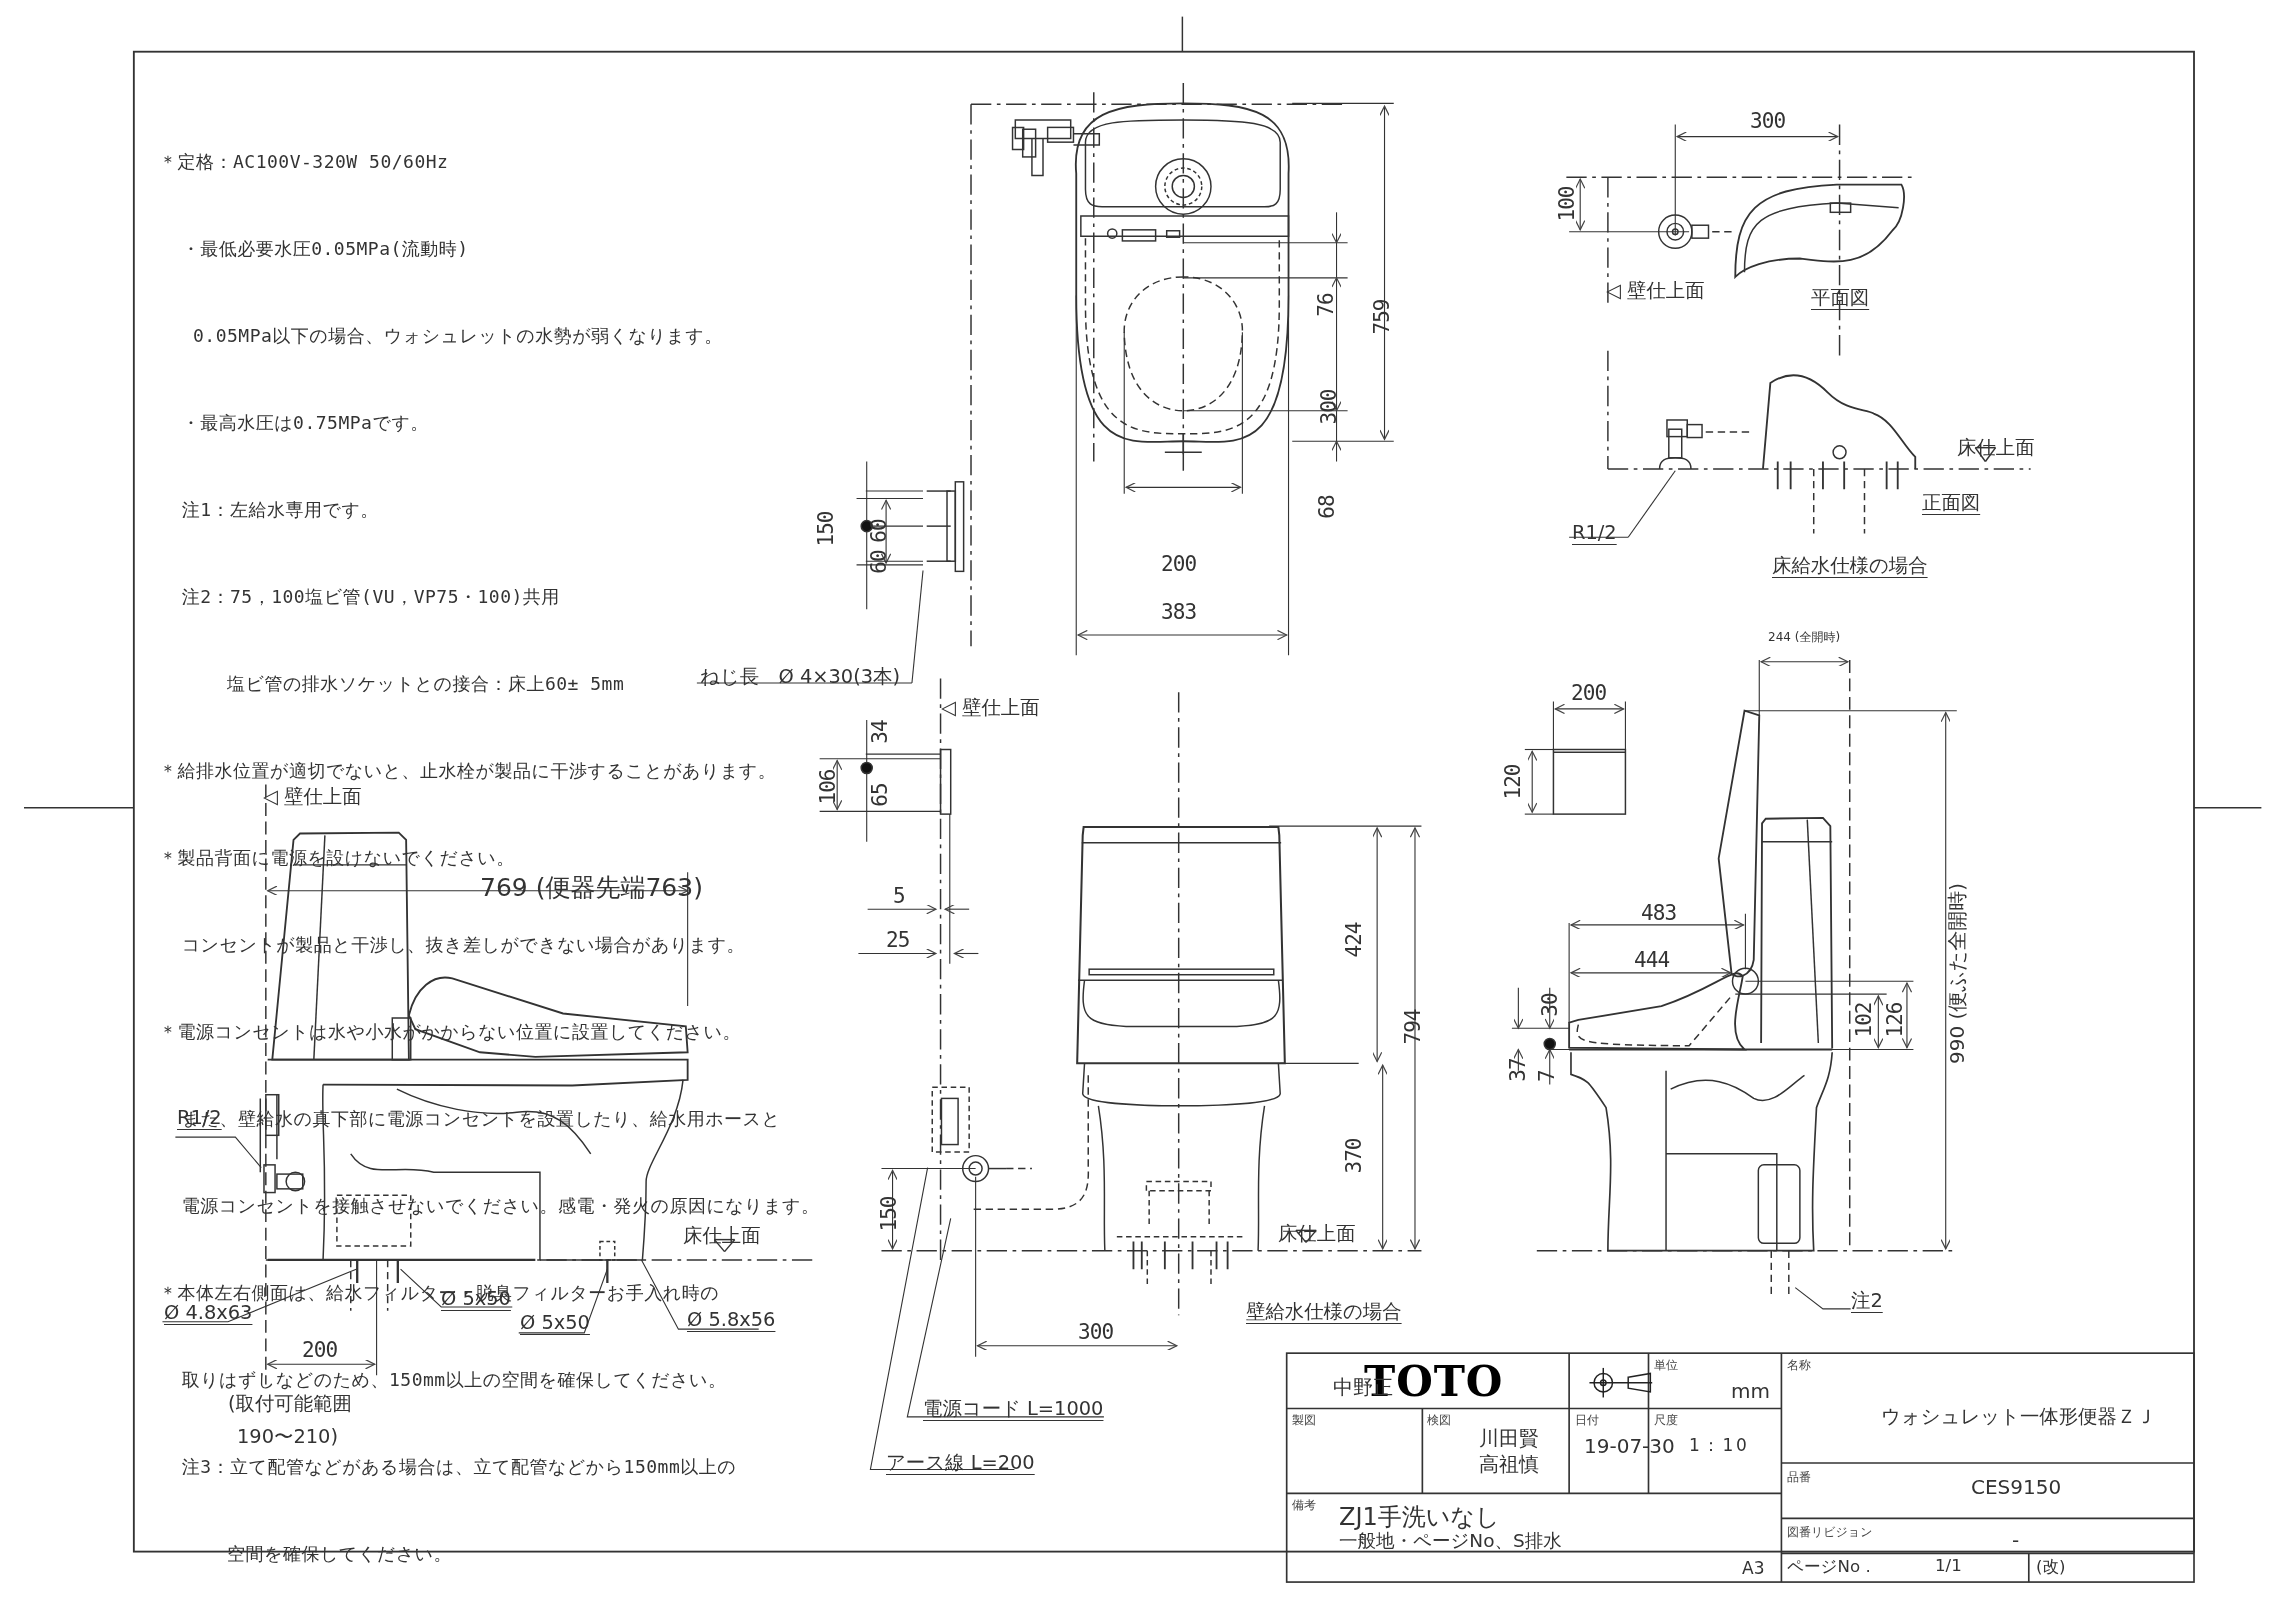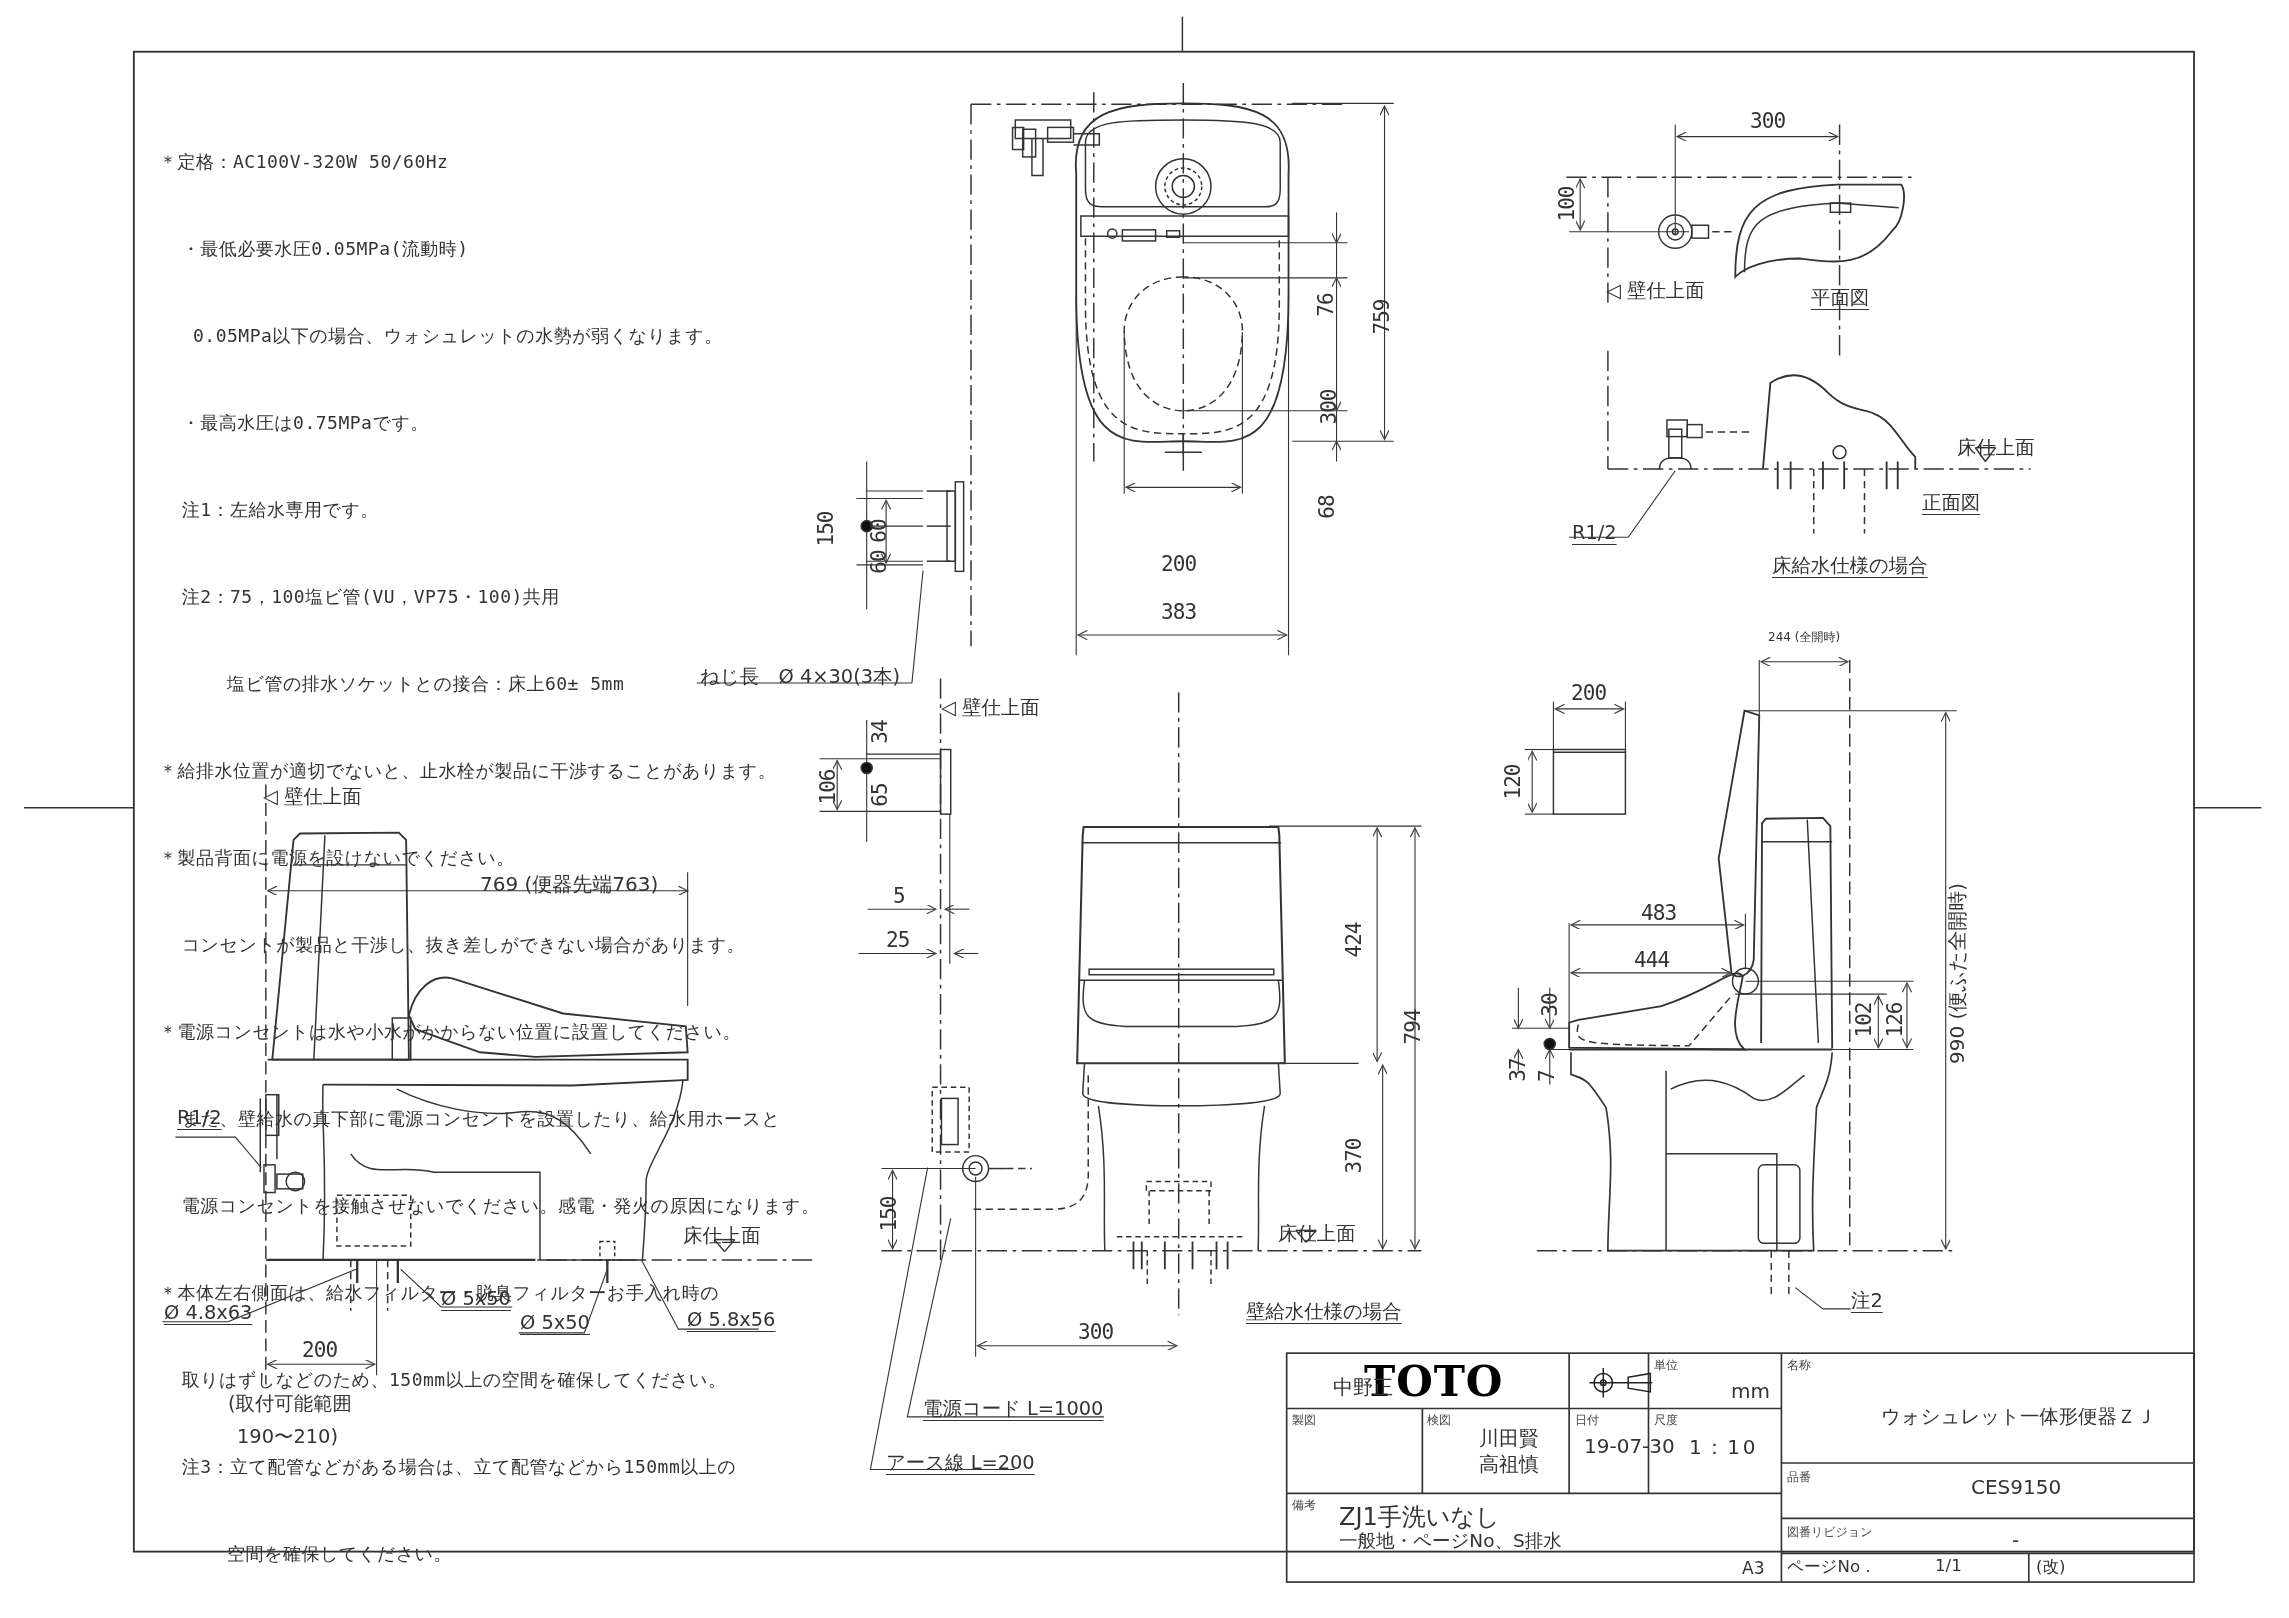--- a/index.html
+++ b/index.html
@@ -338,21 +338,21 @@
 <div class="dim" style="left:1750px;top:109px;">300</div>
 <div class="dim rot" style="left:1549px;top:192px;">100</div>
 <div class="lbl" style="left:1606px;top:277px;"><span>◁ </span><span>壁仕上面</span></div>
 <div class="lbl ul" style="left:1811px;top:284px;">平面図</div>
 <div class="lbl" style="left:1957px;top:434px;">床仕上面</div>
 <div class="lbl ul" style="left:1922px;top:489px;">正面図</div>
 <div class="lbl ul" style="left:1572px;top:521px;">R1/2</div>
 <div class="lbl ul" style="left:1772px;top:552px;">床給水仕様の場合</div>
 
 <div class="lbl" style="left:263px;top:783px;"><span>◁ </span><span>壁仕上面</span></div>
-<div class="lbl" style="left:480px;top:871px;font-size:20px;">769 (便器先端763)</div>
+<div class="lbl" style="left:480px;top:871px;font-size:25px;">769 (便器先端763)</div>
 <div class="lbl ul" style="left:177px;top:1106px;">R1/2</div>
 <div class="lbl" style="left:683px;top:1222px;">床仕上面</div>
 <div class="lbl ul" style="left:164px;top:1301px;">Ø 4.8x63</div>
 <div class="lbl ul" style="left:441px;top:1287px;">Ø 5x50</div>
 <div class="lbl ul" style="left:520px;top:1311px;">Ø 5x50</div>
 <div class="lbl ul" style="left:687px;top:1308px;">Ø 5.8x56</div>
 <div class="dim" style="left:302px;top:1338px;">200</div>
 <div class="lbl" style="left:228px;top:1390px;">(取付可能範囲</div>
 <div class="lbl" style="left:237px;top:1423px;">190〜210)</div>
 
@@ -390,21 +390,21 @@
   <div class="tb-small" style="left:1654px;top:1357px;">単位</div>
   <div class="tb-val" style="left:1731px;top:1379px;">mm</div>
   <div class="tb-small" style="left:1292px;top:1412px;">製図</div>
   <div class="tb-val" style="left:1333px;top:1374px;">中野正</div>
   <div class="tb-small" style="left:1427px;top:1412px;">検図</div>
   <div class="tb-val" style="left:1479px;top:1425px;">川田賢</div>
   <div class="tb-val" style="left:1479px;top:1451px;">高祖慎</div>
   <div class="tb-small" style="left:1575px;top:1412px;">日付</div>
   <div class="tb-val" style="left:1584px;top:1434px;">19-07-30</div>
   <div class="tb-small" style="left:1654px;top:1412px;">尺度</div>
-  <div class="tb-val" style="left:1689px;top:1434px;font-size:20px;letter-spacing:2.8px;">1：10</div>
+  <div class="tb-val" style="left:1689px;top:1434px;font-size:17px;letter-spacing:2.8px;">1：10</div>
   <div class="tb-small" style="left:1292px;top:1497px;">備考</div>
   <div class="tb-val" style="left:1339px;top:1501px;font-size:24px;">ZJ1手洗いなし</div>
   <div class="tb-val" style="left:1339px;top:1528px;font-size:18.5px;">一般地・ページNo、S排水</div>
   <div class="tb-small" style="left:1787px;top:1357px;">名称</div>
   <div class="tb-val" style="left:1881px;top:1403px;font-size:19.4px;">ウォシュレット一体形便器ＺＪ</div>
   <div class="tb-small" style="left:1787px;top:1469px;">品番</div>
   <div class="tb-val" style="left:1971px;top:1475px;">CES9150</div>
   <div class="tb-small" style="left:1787px;top:1524px;">図番リビジョン</div>
   <div class="tb-val" style="left:2012px;top:1528px;">-</div>
   <div class="tb-val" style="left:1787px;top:1556px;font-size:16.6px;">ページNo .</div>

